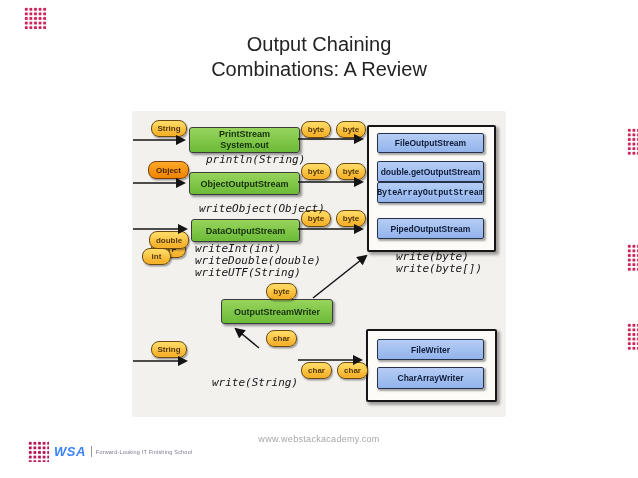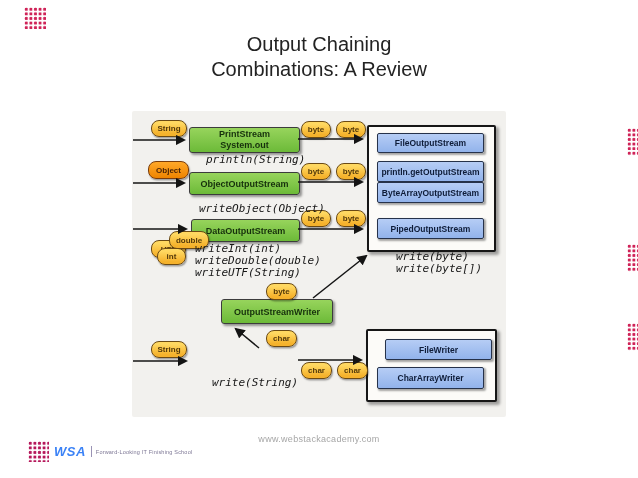--- a/index.html
+++ b/index.html
@@ -56,45 +56,45 @@
     <div>Output Chaining</div>
     <div>Combinations: A Review</div>
   </div>
 
   <div class="diagram-bg"></div>
 
   <div class="cont" style="left:367px;top:125px;width:125px;height:123px;"></div>
   <div class="cont" style="left:366px;top:329px;width:127px;height:69px;"></div>
 
   <div class="bbox" style="left:377px;top:133px;width:105px;height:18px;">FileOutputStream</div>
-  <div class="bbox" style="left:377px;top:161px;width:105px;height:19px;">println.getOutputStream</div>
-  <div class="bbox" style="left:377px;top:182px;width:105px;height:19px;">ByteArrayOutputStream</div>
+  <div class="bbox" style="left:377px;top:161px;width:105px;height:19px;">double.getOutputStream</div>
+  <div class="bbox" style="left:377px;top:182px;width:105px;height:19px;font-family:Liberation Mono, monospace;">ByteArrayOutputStream</div>
   <div class="bbox" style="left:377px;top:218px;width:105px;height:19px;">PipedOutputStream</div>
-  <div class="bbox" style="left:377px;top:339px;width:105px;height:19px;margin-left:8px;">FileWriter</div>
+  <div class="bbox" style="left:377px;top:339px;width:105px;height:19px;">FileWriter</div>
   <div class="bbox" style="left:377px;top:367px;width:105px;height:20px;">CharArrayWriter</div>
 
   <div class="gbox" style="left:189px;top:127px;width:109px;height:24px;line-height:11px;">
     <span>PrintStream</span>
     <span class="sub">System.out</span>
   </div>
   <div class="gbox" style="left:189px;top:172px;width:109px;height:21px;">ObjectOutputStream</div>
   <div class="gbox" style="left:191px;top:219px;width:107px;height:21px;">DataOutputStream</div>
   <div class="gbox" style="left:221px;top:299px;width:110px;height:23px;">OutputStreamWriter</div>
 
   <div class="pill" style="left:151px;top:120px;width:34px;height:15px;">String</div>
   <div class="pill" style="left:301px;top:121px;width:28px;height:15px;">byte</div>
   <div class="pill" style="left:336px;top:121px;width:28px;height:15px;">byte</div>
   <div class="pill orange" style="left:148px;top:161px;width:39px;height:16px;">Object</div>
   <div class="pill" style="left:301px;top:163px;width:28px;height:15px;">byte</div>
   <div class="pill" style="left:336px;top:163px;width:28px;height:15px;">byte</div>
   <div class="pill" style="left:151px;top:209px;width:33px;height:16px;margin-top:31px;">UTF</div>
   <div class="pill" style="left:301px;top:210px;width:28px;height:15px;">byte</div>
   <div class="pill" style="left:336px;top:210px;width:28px;height:15px;">byte</div>
-  <div class="pill" style="left:149px;top:231px;width:38px;height:16px;margin-left:20px;">double</div>
-  <div class="pill" style="left:157px;top:248px;width:27px;height:15px;">int</div>
+  <div class="pill" style="left:149px;top:231px;width:38px;height:16px;">double</div>
+  <div class="pill" style="left:142px;top:248px;width:27px;height:15px;">int</div>
   <div class="pill" style="left:266px;top:283px;width:29px;height:15px;">byte</div>
   <div class="pill" style="left:266px;top:330px;width:29px;height:15px;">char</div>
   <div class="pill" style="left:151px;top:341px;width:34px;height:15px;">String</div>
   <div class="pill" style="left:301px;top:362px;width:29px;height:15px;">char</div>
   <div class="pill" style="left:337px;top:362px;width:29px;height:15px;">char</div>
 
   <div class="mono" style="left:206px;top:153px;">println(String)</div>
   <div class="mono" style="left:199px;top:194px;margin-top:8px;">writeObject(Object)</div>
   <div class="mono" style="left:195px;top:242px;">writeInt(int)</div>
   <div class="mono" style="left:195px;top:254px;">writeDouble(double)</div>

